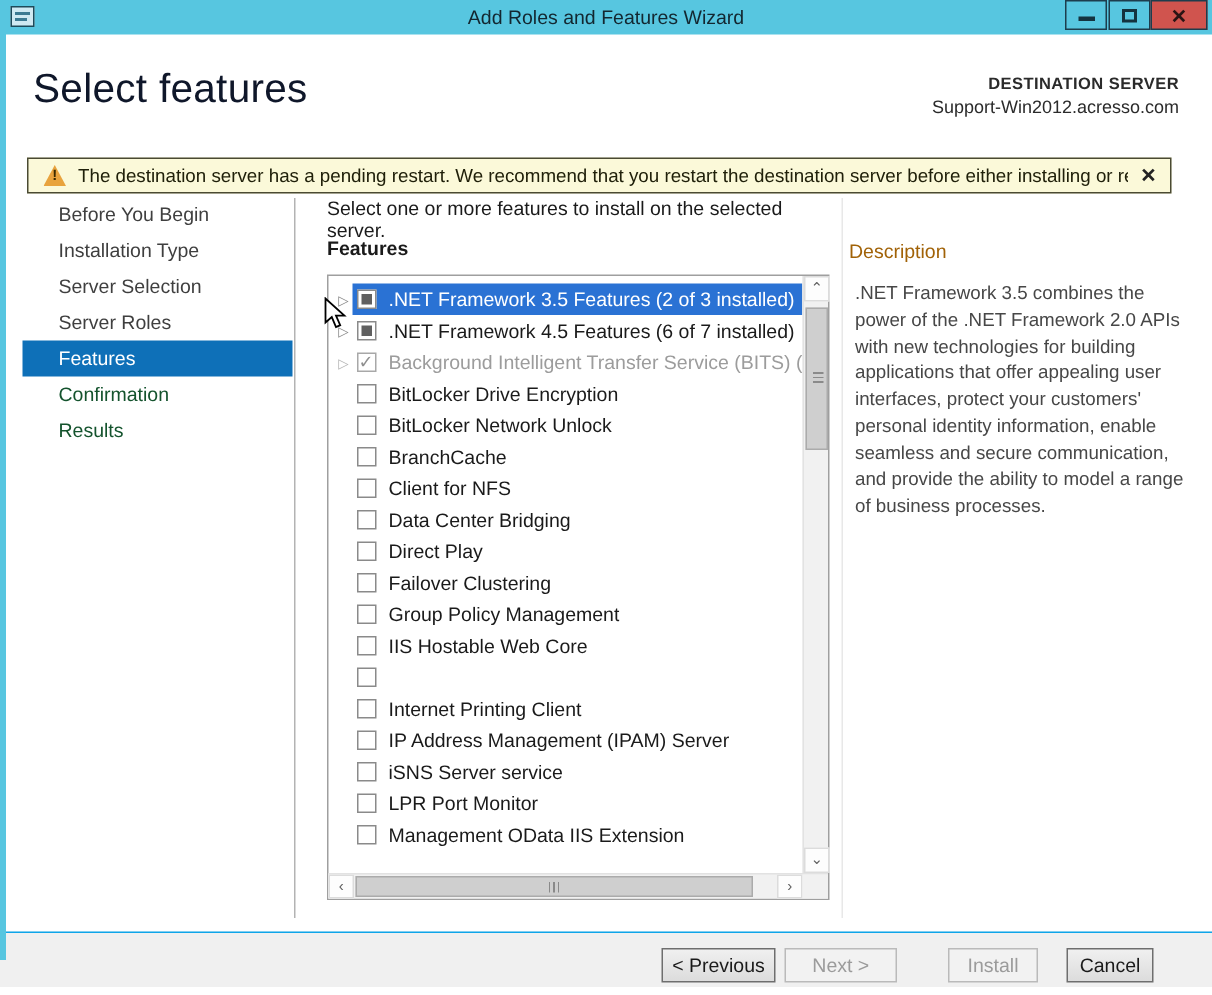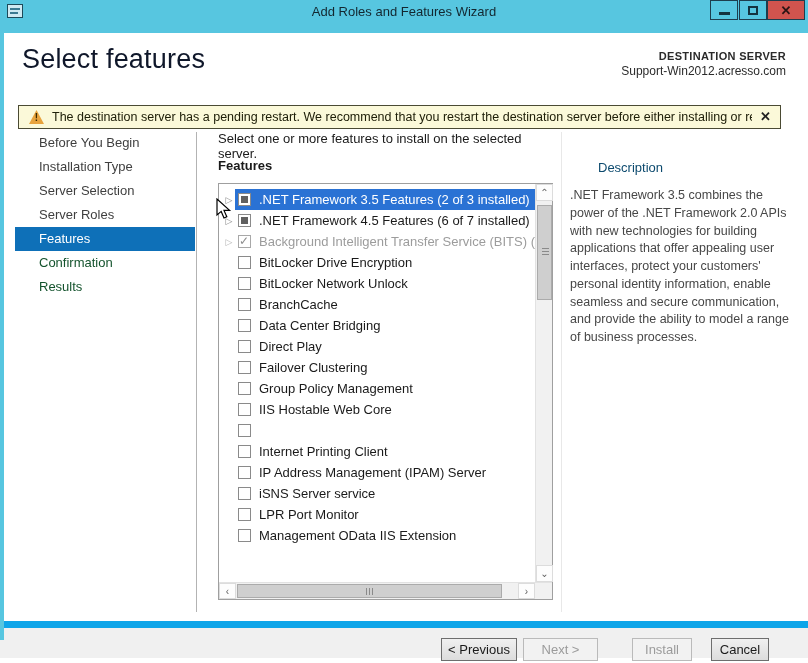--- a/index.html
+++ b/index.html
@@ -7,21 +7,21 @@
   body { font-family:"Liberation Sans", sans-serif; background:#fff; }
   #win { position:relative; width:808px; height:663px; background:#fff; overflow:hidden; }
 
   
   .frame { position:absolute; background:#57c6e0; z-index:5; }
   #frame-left  { left:0; top:23; width:4px;  height:640px; }
   #frame-right { left:804; top:23; width:4px; height:640px; }
   #frame-bottom{ left:0; top:658; width:808px; height:5px; }
 
   
-  #titlebar { position:absolute; left:0; top:0; width:808px; height:33px; background:#57c6e0; z-index:6; }
+  #titlebar { position:absolute; left:0; top:0; width:808px; height:23px; background:#57c6e0; z-index:6; }
   #title { position:absolute; left:0; top:0; width:100%; text-align:center; line-height:23px; font-size:13px; color:#132730; }
   #app-icon { position:absolute; left:7px; top:4px; width:16px; height:14px; border:1px solid #1d4a5a; background:#cfe9f2; }
   #app-icon .bar { position:absolute; left:2px; height:2px; background:#3c7a92; }
   .tb-btn { position:absolute; top:0; height:20px; border:1px solid #1d3d4d; text-align:center; z-index:7; cursor:default; }
   #btn-min { left:710px; width:28px; }
   #btn-max { left:739px; width:28px; }
   #btn-close { left:767px; width:38px; background:#d0544e; }
   #btn-min .glyph { display:inline-block; width:11px; height:3px; background:#14333f; margin-top:9px; }
   #btn-max .glyph { display:inline-block; width:10px; height:9px; border:2px solid #14333f; margin-top:5px; }
   #btn-close .glyph { font-size:13px; font-weight:bold; color:#2a1414; line-height:20px; }
@@ -76,25 +76,25 @@
     background:repeating-linear-gradient(to bottom,#8a8a8a 0 1px,transparent 1px 3px); }
   #hscroll { position:absolute; left:0; bottom:0; right:0; height:17px; background:#f1f1f1; border-top:1px solid #e2e2e2; }
   #hs-left { left:0; top:0; width:17px; height:16px; }
   #hs-right { right:17px; top:0; width:17px; height:16px; }
   #hs-corner { position:absolute; right:0; top:0; width:17px; height:16px; background:#f1f1f1; }
   #hs-thumb { position:absolute; left:18px; top:1px; width:265px; height:14px; background:#cfcfcf; border:1px solid #ababab; }
   #hs-thumb .grip { position:absolute; top:3px; left:128px; width:8px; height:7px;
     background:repeating-linear-gradient(to right,#8a8a8a 0 1px,transparent 1px 3px); }
 
   
-  #desc-title { position:absolute; left:598px; top:160px; font-size:13px; color:#0c4a6e; }
+  #desc-title { position:absolute; left:566px; top:160px; font-size:13px; color:#a16207; }
   #desc-body { position:absolute; left:570px; top:187px; width:222px; font-size:12.5px; line-height:1.42; color:#474747; }
 
   
-  #footer { position:absolute; left:0; top:621px; width:808px; height:37px; background:#f0f0f0; border-top:7px solid #0ea5e9; }
+  #footer { position:absolute; left:0; top:621px; width:808px; height:37px; background:#f0f0f0; border-top:1px solid #0ea5e9; }
   .btn { position:absolute; top:10px; height:23px; font-size:13px; font-family:"Liberation Sans",sans-serif; text-align:center; line-height:21px; cursor:default; }
   .btn.enabled { background:linear-gradient(#f0f0f0,#dcdcdc); border:1px solid #6e6e6e; color:#1a1a1a; }
   .btn.disabled-btn { background:#f2f2f2; border:1px solid #bababa; color:#9b9b9b; }
   #btn-0 { left:441px; width:76px; }
   #btn-1 { left:523px; width:75px; }
   #btn-2 { left:632px; width:60px; }
   #btn-3 { left:711px; width:58px; }
 
   
   #cursor { position:absolute; left:216px; top:198px; z-index:9; pointer-events:none; }
@@ -187,20 +187,27 @@
           <span class="arrow"></span>
           <span class="row-main">
             <span class="chk"></span>
             <span class="feat-label">BranchCache</span>
           </span>
         </div>
         <div class="feat-row">
           <span class="arrow"></span>
           <span class="row-main">
             <span class="chk"></span>
+            <span class="feat-label">Client for NFS</span>
+          </span>
+        </div>
+        <div class="feat-row">
+          <span class="arrow"></span>
+          <span class="row-main">
+            <span class="chk"></span>
             <span class="feat-label">Data Center Bridging</span>
           </span>
         </div>
         <div class="feat-row">
           <span class="arrow"></span>
           <span class="row-main">
             <span class="chk"></span>
             <span class="feat-label">Direct Play</span>
           </span>
         </div>

